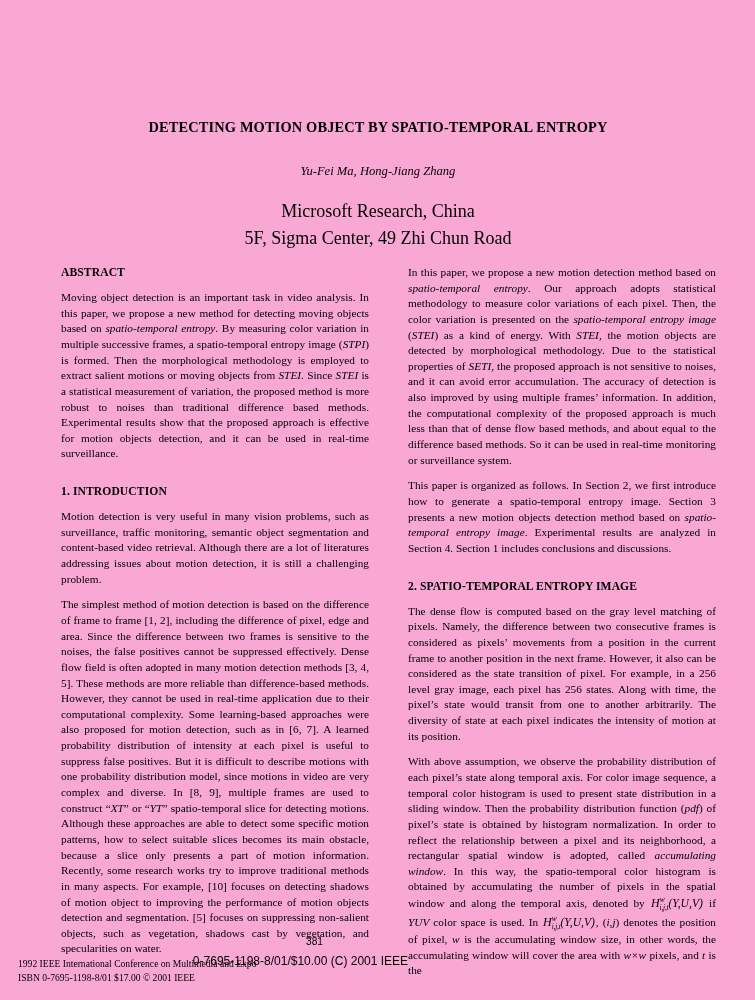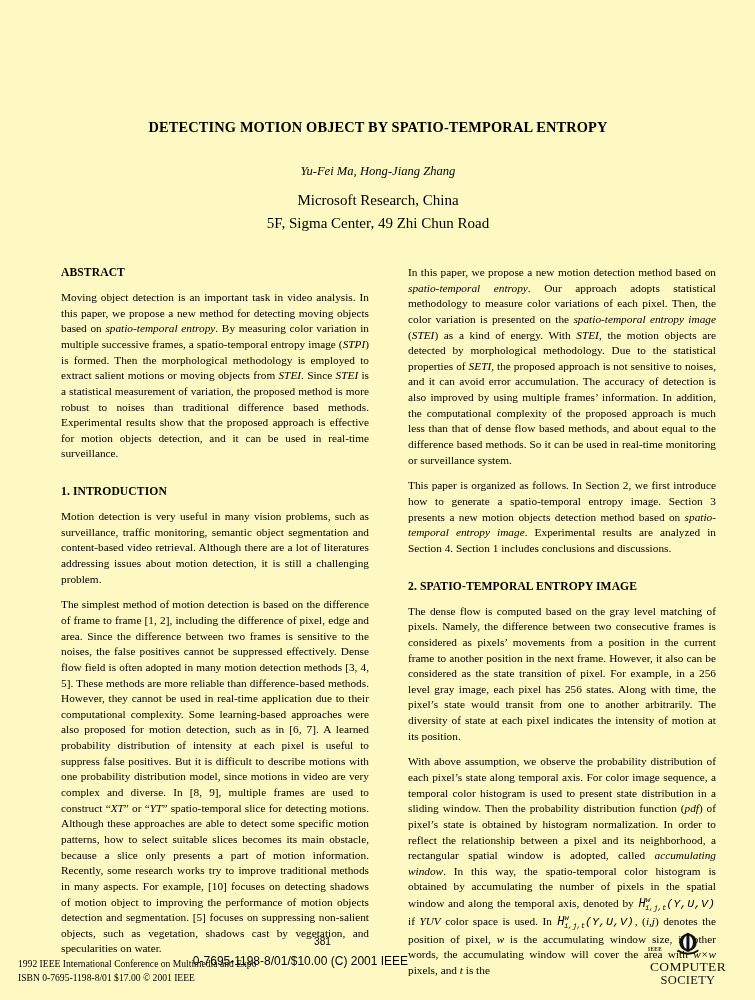--- a/index.html
+++ b/index.html
@@ -11,21 +11,21 @@
     width: 755px;
     height: 1000px;
     position: relative;
     font-family: "Liberation Serif", "DejaVu Serif", serif;
     color: #000000;
     overflow: hidden;
   }
   .page {
     position: absolute;
     inset: 0;
-    background: #fef9c3;
+    background: #f9a8d4;
   }
 
   
   .title-block {
     position: absolute;
     left: 60px;
     top: 118px;
     width: 636px;
     text-align: center;
   }
@@ -35,22 +35,22 @@
     letter-spacing: 0.15px;
     line-height: 1.3;
   }
   .authors {
     margin-top: 26px;
     font-size: 12.6px;
     font-style: italic;
     line-height: 1.3;
   }
   .affiliation {
-    margin-top: 10px;
-    font-size: 15px;
+    margin-top: 19px;
+    font-size: 18px;
     line-height: 1.52;
   }
   .affiliation div { white-space: nowrap; }
 
   
   .col {
     position: absolute;
     top: 265px;
     width: 308px;
     font-size: 11.3px;
@@ -72,21 +72,21 @@
 
   p.para {
     margin: 0 0 10px 0;
     text-indent: 0;
   }
   p.para:last-child { margin-bottom: 0; }
   i { font-style: italic; }
 
   
   .math {
-    font-family: Liberation Mono, monospace;
+    font-family: Liberation Serif, serif;
     font-style: italic;
     white-space: nowrap;
     padding: 0 1px;
   }
   .math .base { font-size: 12px; }
   .math .sup {
     font-size: 7.4px;
     vertical-align: super;
     font-style: italic;
   }
@@ -95,21 +95,21 @@
     vertical-align: sub;
     font-style: italic;
     margin-left: -5px;
     letter-spacing: -0.2px;
   }
   .math .args { font-style: italic; font-size: 11.6px; }
 
   
   .page-number {
     position: absolute;
-    left: 16px;
+    left: 8px;
     top: 936px;
     width: 613px;
     text-align: center;
     font-family: "Liberation Sans", sans-serif;
     font-size: 10.2px;
   }
   .footer-left {
     position: absolute;
     left: 18px;
     top: 957px;
@@ -208,27 +208,14 @@
 
   <div class="page-number">381</div>
 
   <div class="footer-left">
     <div>1992 IEEE International Conference on Multimedia and Expo</div>
     <div>ISBN 0-7695-1198-8/01 $17.00 © 2001 IEEE</div>
   </div>
 
   <div class="footer-center">0-7695-1198-8/01/$10.00 (C) 2001 IEEE</div>
 
-  <div class="cs-logo">
-    <div class="cs-emblem-wrap">
-      <svg class="cs-emblem" viewBox="0 0 40 40">
-        <circle cx="20" cy="19" r="13.5" fill="#111111"></circle>
-        <ellipse cx="20" cy="19" rx="7.5" ry="10.5" fill="#ffffff"></ellipse>
-        <rect x="17.6" y="4.5" width="4.6" height="29" fill="#111111"></rect>
-        <path d="M4 30 Q20 40 36 30 L36 33 Q20 43 4 33 Z" fill="#111111"></path>
-      </svg>
-      <div class="cs-ieee-text">IEEE</div>
-    </div>
-    <div class="cs-word">COMPUTER</div>
-    <div class="cs-word second">SOCIETY</div>
-  </div>
 
 </div>
 
 </body></html>

